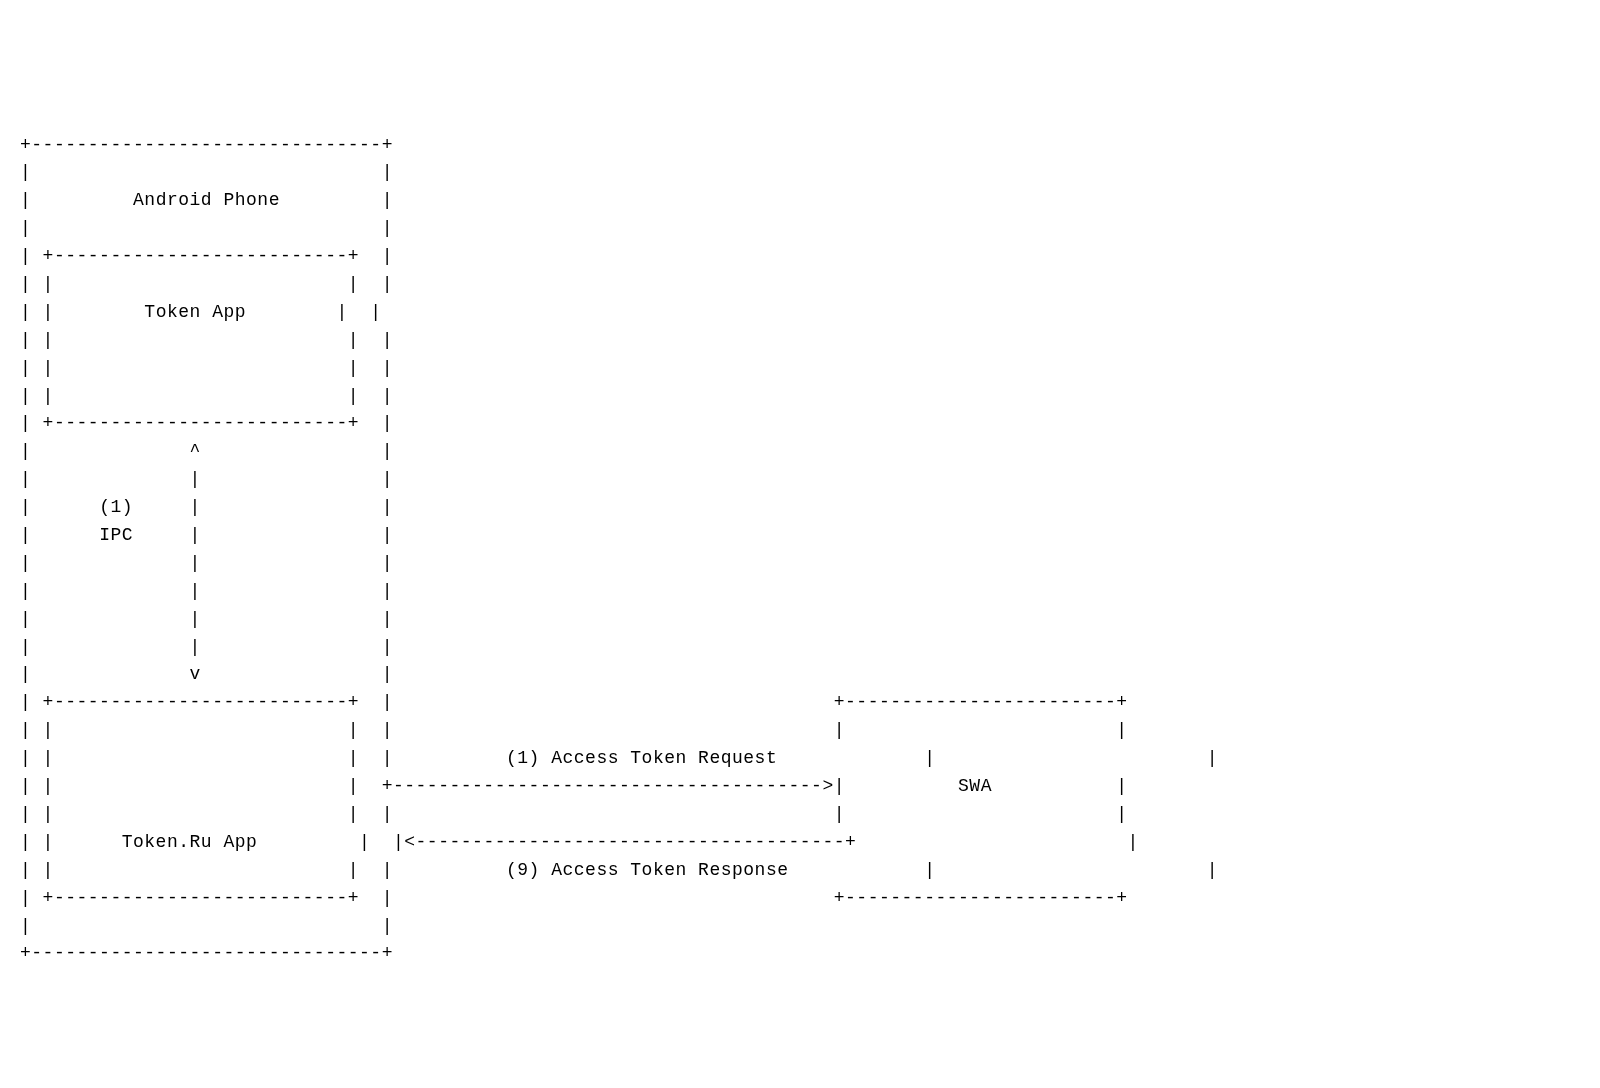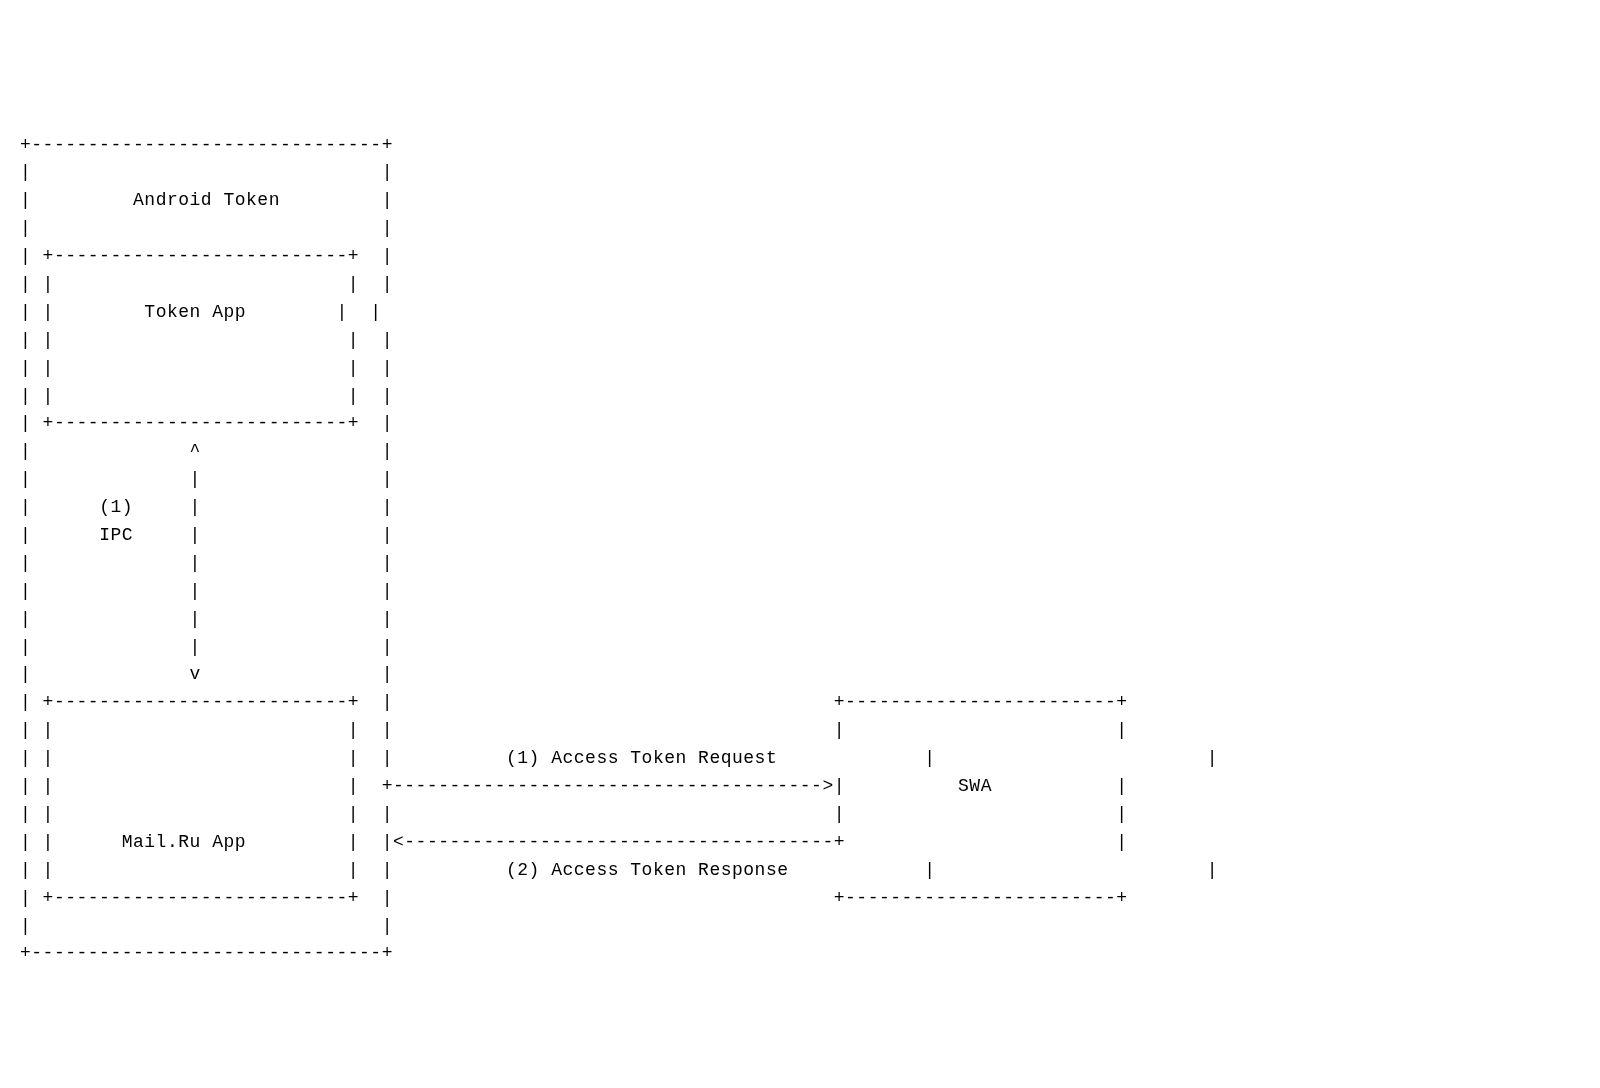--- a/index.html
+++ b/index.html
@@ -16,21 +16,21 @@
       letter-spacing: 0.5px;
     }
   </style>
 </head>
 <body>
 
 
 
 <div class="diagram"><span>+-------------------------------+</span>
 <span>|                               |</span>
-<span>|         </span><span>Android Token</span><span>         |</span>
+<span>|         </span><span>Android Phone</span><span>         |</span>
 <span>|                               |</span>
 <span>| +--------------------------+  |</span>
 <span>| |                          |  |</span>
 <span>| |        </span><span>Token App</span><span>        |  |</span>
 <span>| |                          |  |</span>
 <span>| |                          |  |</span>
 <span>| |                          |  |</span>
 <span>| +--------------------------+  |</span>
 <span>|              ^                |</span>
 <span>|              |                |</span>
@@ -39,21 +39,21 @@
 <span>|              |                |</span>
 <span>|              |                |</span>
 <span>|              |                |</span>
 <span>|              |                |</span>
 <span>|              v                |</span>
 <span>| +--------------------------+  |</span><span>                                       +------------------------+</span>
 <span>| |                          |  |</span><span>                                       |                        |</span>
 <span>| |                          |  |          </span><span>(1) Access Token Request</span><span>             |                        |</span>
 <span>| |                          |  +--------------------------------------&gt;|          </span><span>SWA</span><span>           |</span>
 <span>| |                          |  |</span><span>                                       |                        |</span>
-<span>| |      </span><span>Mail.Ru App</span><span>         |  |&lt;--------------------------------------+                        |</span>
-<span>| |                          |  |          </span><span>(2) Access Token Response</span><span>            |                        |</span>
+<span>| |      </span><span>Token.Ru App</span><span>         |  |&lt;--------------------------------------+                        |</span>
+<span>| |                          |  |          </span><span>(9) Access Token Response</span><span>            |                        |</span>
 <span>| +--------------------------+  |</span><span>                                       +------------------------+</span>
 <span>|                               |</span>
 <span>+-------------------------------+</span>
 </div>
 
 
 
 
 </body></html>

